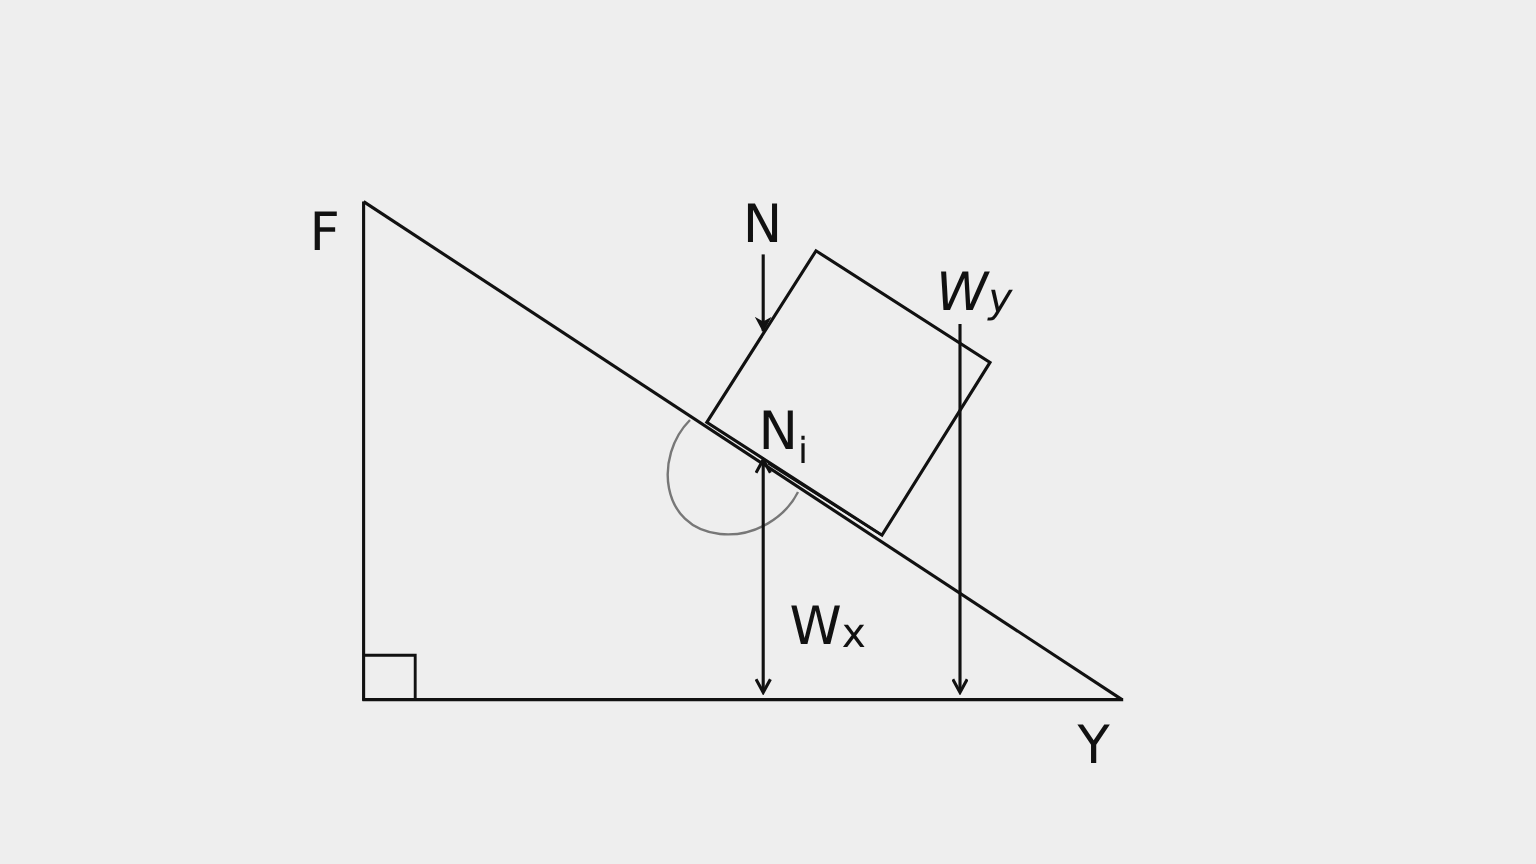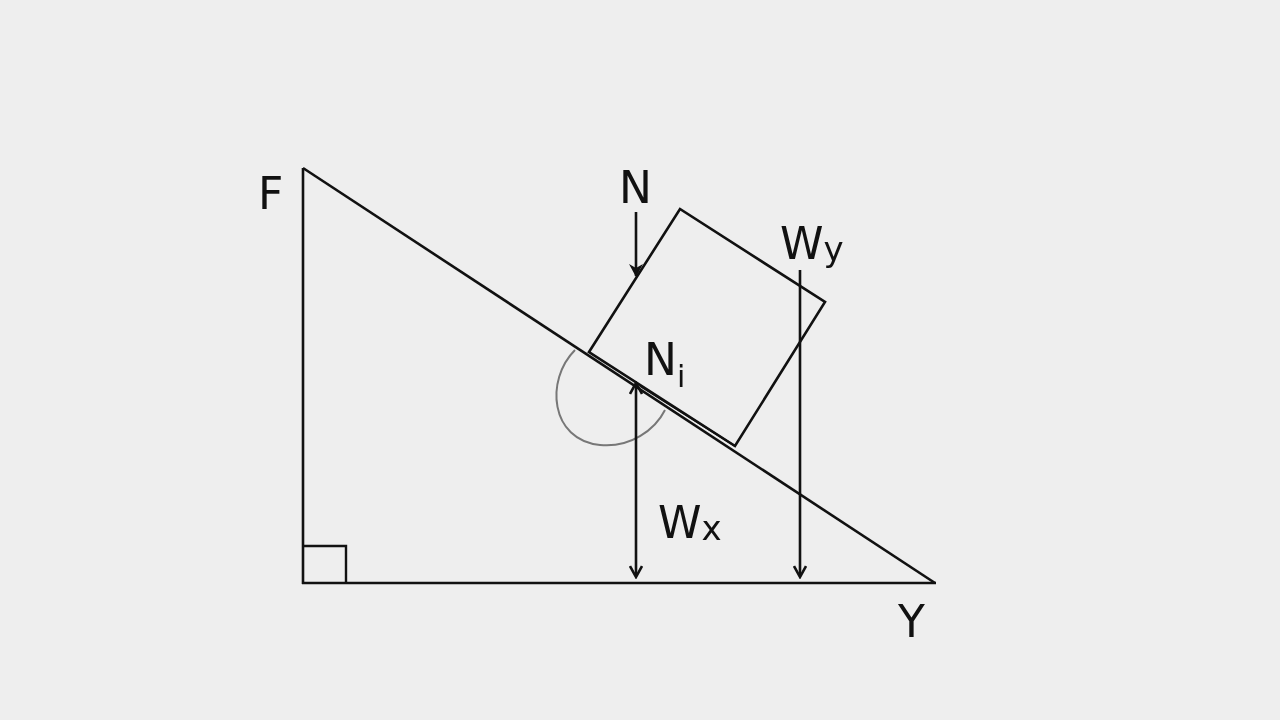--- a/index.html
+++ b/index.html
@@ -54,23 +54,23 @@
 
   <line x1="800" y1="270" x2="800" y2="576" stroke="#111111" stroke-width="2.6" marker-end="url(#arrowhead)"></line>
 </svg>
 
 <div class="lbl big" style="left:258px; top:172px;">F</div>
 
 <div class="lbl big" style="left:898px; top:600px;">Y</div>
 
 <div class="lbl big" style="left:619px; top:166px;">N</div>
 
-<div class="lbl" style="left:632px; top:338px;margin-left:12px;">
+<div class="lbl" style="left:632px; top:338px;">
   <span class="big">N</span><span class="sub" style="position:relative; top:12px; font-size:30px;">i</span>
 </div>
 
-<div class="lbl" style="left:780px; top:222px;">
+<div class="lbl" style="left:780px; top:222px;font-style:italic;">
   <span class="big">W</span><span class="sub" style="position:relative; top:2px;">y</span>
 </div>
 
 <div class="lbl" style="left:658px; top:501px;">
   <span class="big">W</span><span class="sub" style="position:relative; top:2px;">x</span>
 </div>
 
 </body></html>

